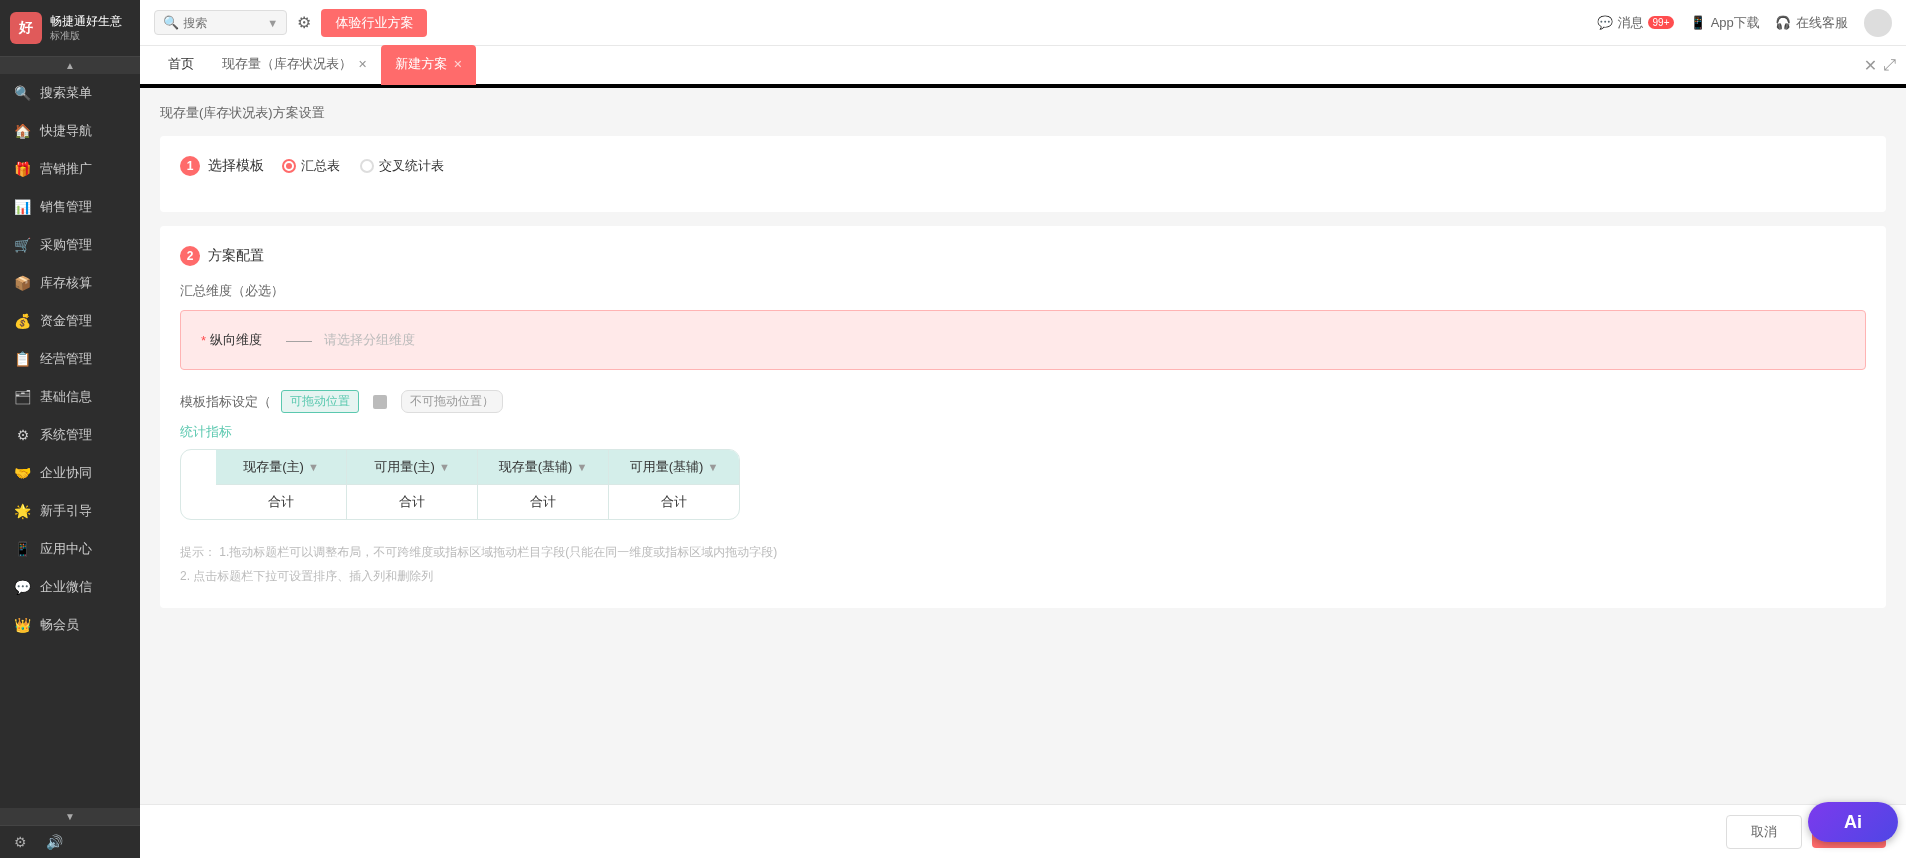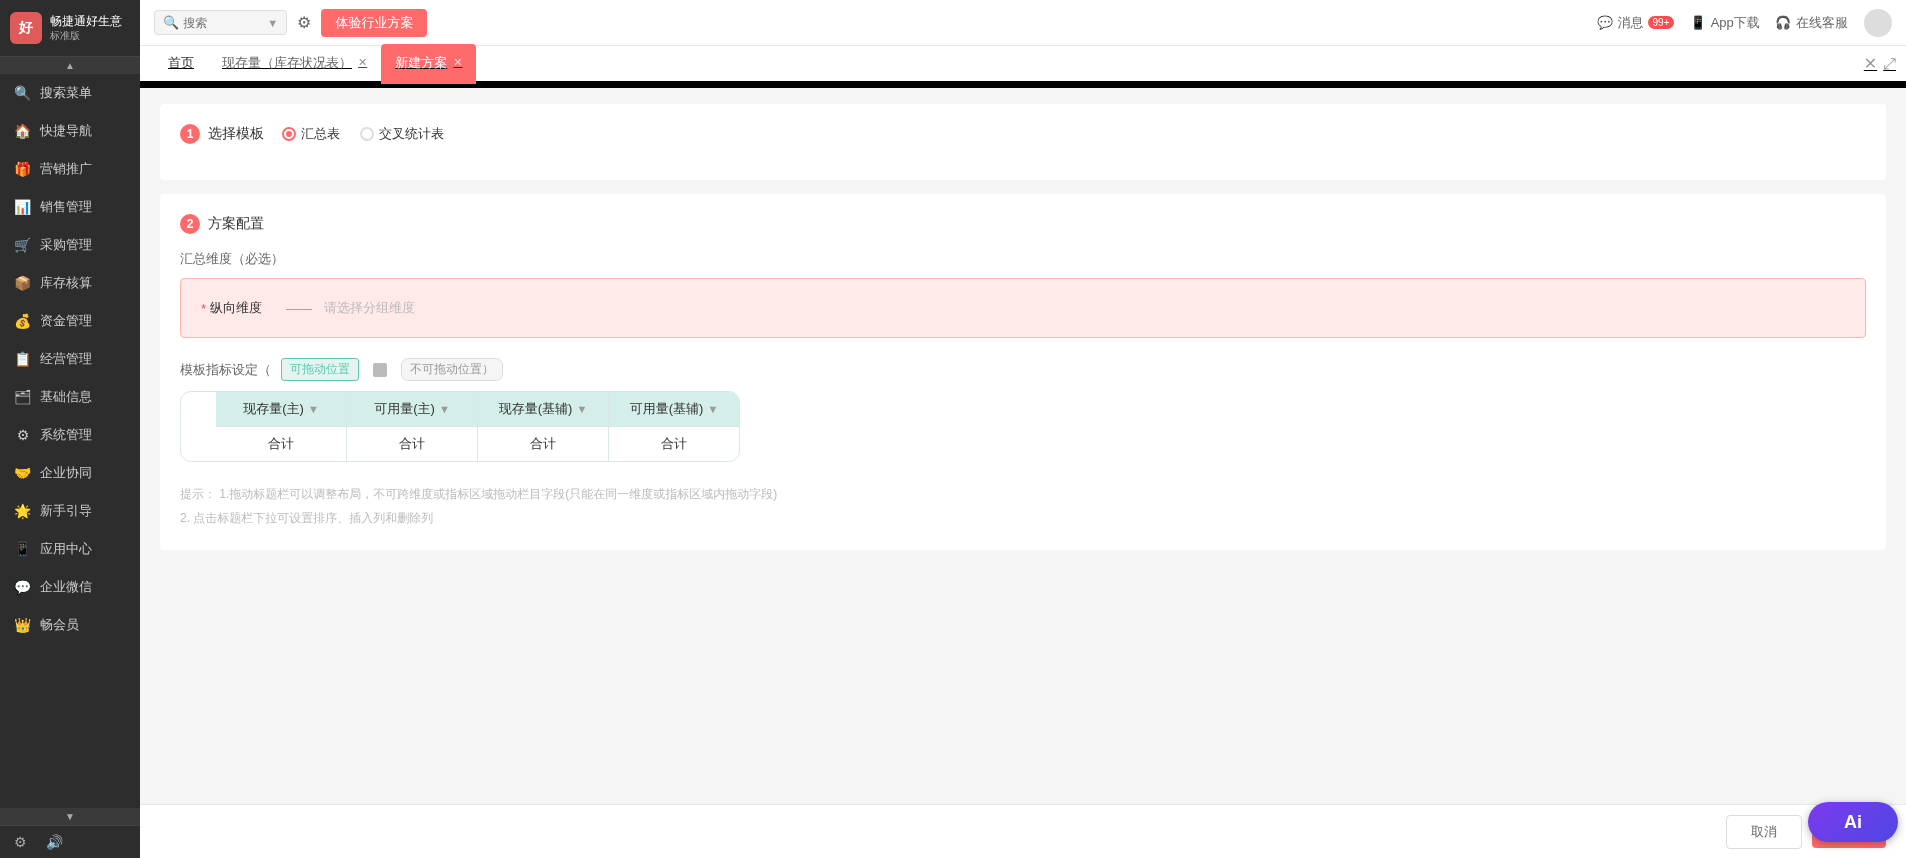--- a/index.html
+++ b/index.html
@@ -63,21 +63,21 @@
       padding: 5px 14px; font-size: 13px; cursor: pointer;
     }
     .topbar-right { margin-left: auto; display: flex; align-items: center; gap: 16px; }
     .topbar-action { display: flex; align-items: center; gap: 4px; color: #666; font-size: 13px; cursor: pointer; }
     .badge { background: #ff4d4f; color: #fff; border-radius: 10px; font-size: 10px; padding: 1px 5px; }
     .topbar-avatar { width: 28px; height: 28px; background: #ddd; border-radius: 50%; }
 
     
     .tabs {
       height: 42px; background: #fff; display: flex; align-items: center;
-      padding: 0 0 0 14px; border-bottom: 7px solid #000000; flex-shrink: 0; text-decoration: underline;
+      padding: 0 0 0 14px; border-bottom: 4px solid #000000; flex-shrink: 0;
     }
     .tab {
       display: flex; align-items: center; gap: 4px; padding: 10px 14px;
       font-size: 13px; color: #666; cursor: pointer; border-bottom: 2px solid transparent;
     }
     .tab.home { color: #333; font-weight: 500; }
     .tab.active-tab { background: #ff6b6b; color: #fff; border-radius: 4px 4px 0 0; }
     .tab-close { font-size: 11px; cursor: pointer; margin-left: 2px; opacity: 0.7; }
     .tabs-maximize { margin-left: auto; display: flex; align-items: center; gap: 6px; padding-right: 10px; }
     .max-icon { font-size: 16px; color: #999; cursor: pointer; }
@@ -306,20 +306,21 @@
       <span>新建方案</span>
       <span class="tab-close">✕</span>
     </div>
     <div class="tabs-maximize">
       <span class="max-icon">✕</span>
       <span class="max-icon">⤢</span>
     </div>
   </div>
 
   <div class="content">
+    <div class="page-title">现存量(库存状况表)方案设置</div>
 
     <div class="section-card">
       <div class="step-header">
         <div class="step-badge">1</div>
         <div class="step-title">选择模板</div>
         <div class="radio-group">
           <label class="radio-item">
             <div class="radio-circle checked"></div>
             <span>汇总表</span>
           </label>
@@ -348,20 +349,21 @@
 
       <div class="indicator-settings">
         <div class="indicator-label">
           <span>模板指标设定（</span>
           <span class="draggable-badge">可拖动位置</span>
           <span style="display:inline-block;width:14px;height:14px;background:#bbb;margin:0 4px;vertical-align:middle;border-radius:2px;"></span>
           <span class="non-draggable-badge">不可拖动位置）</span>
         </div>
 
         <div class="stats-section">
+          <div class="stats-title">统计指标</div>
           <div class="stats-table">
             <div class="stats-header-row" id="stats-header">
                 <div class="stats-cell">
                   <span>现存量(主)</span>
                   <span class="col-dropdown">▼</span>
                 </div>
                 <div class="stats-cell">
                   <span>可用量(主)</span>
                   <span class="col-dropdown">▼</span>
                 </div>

